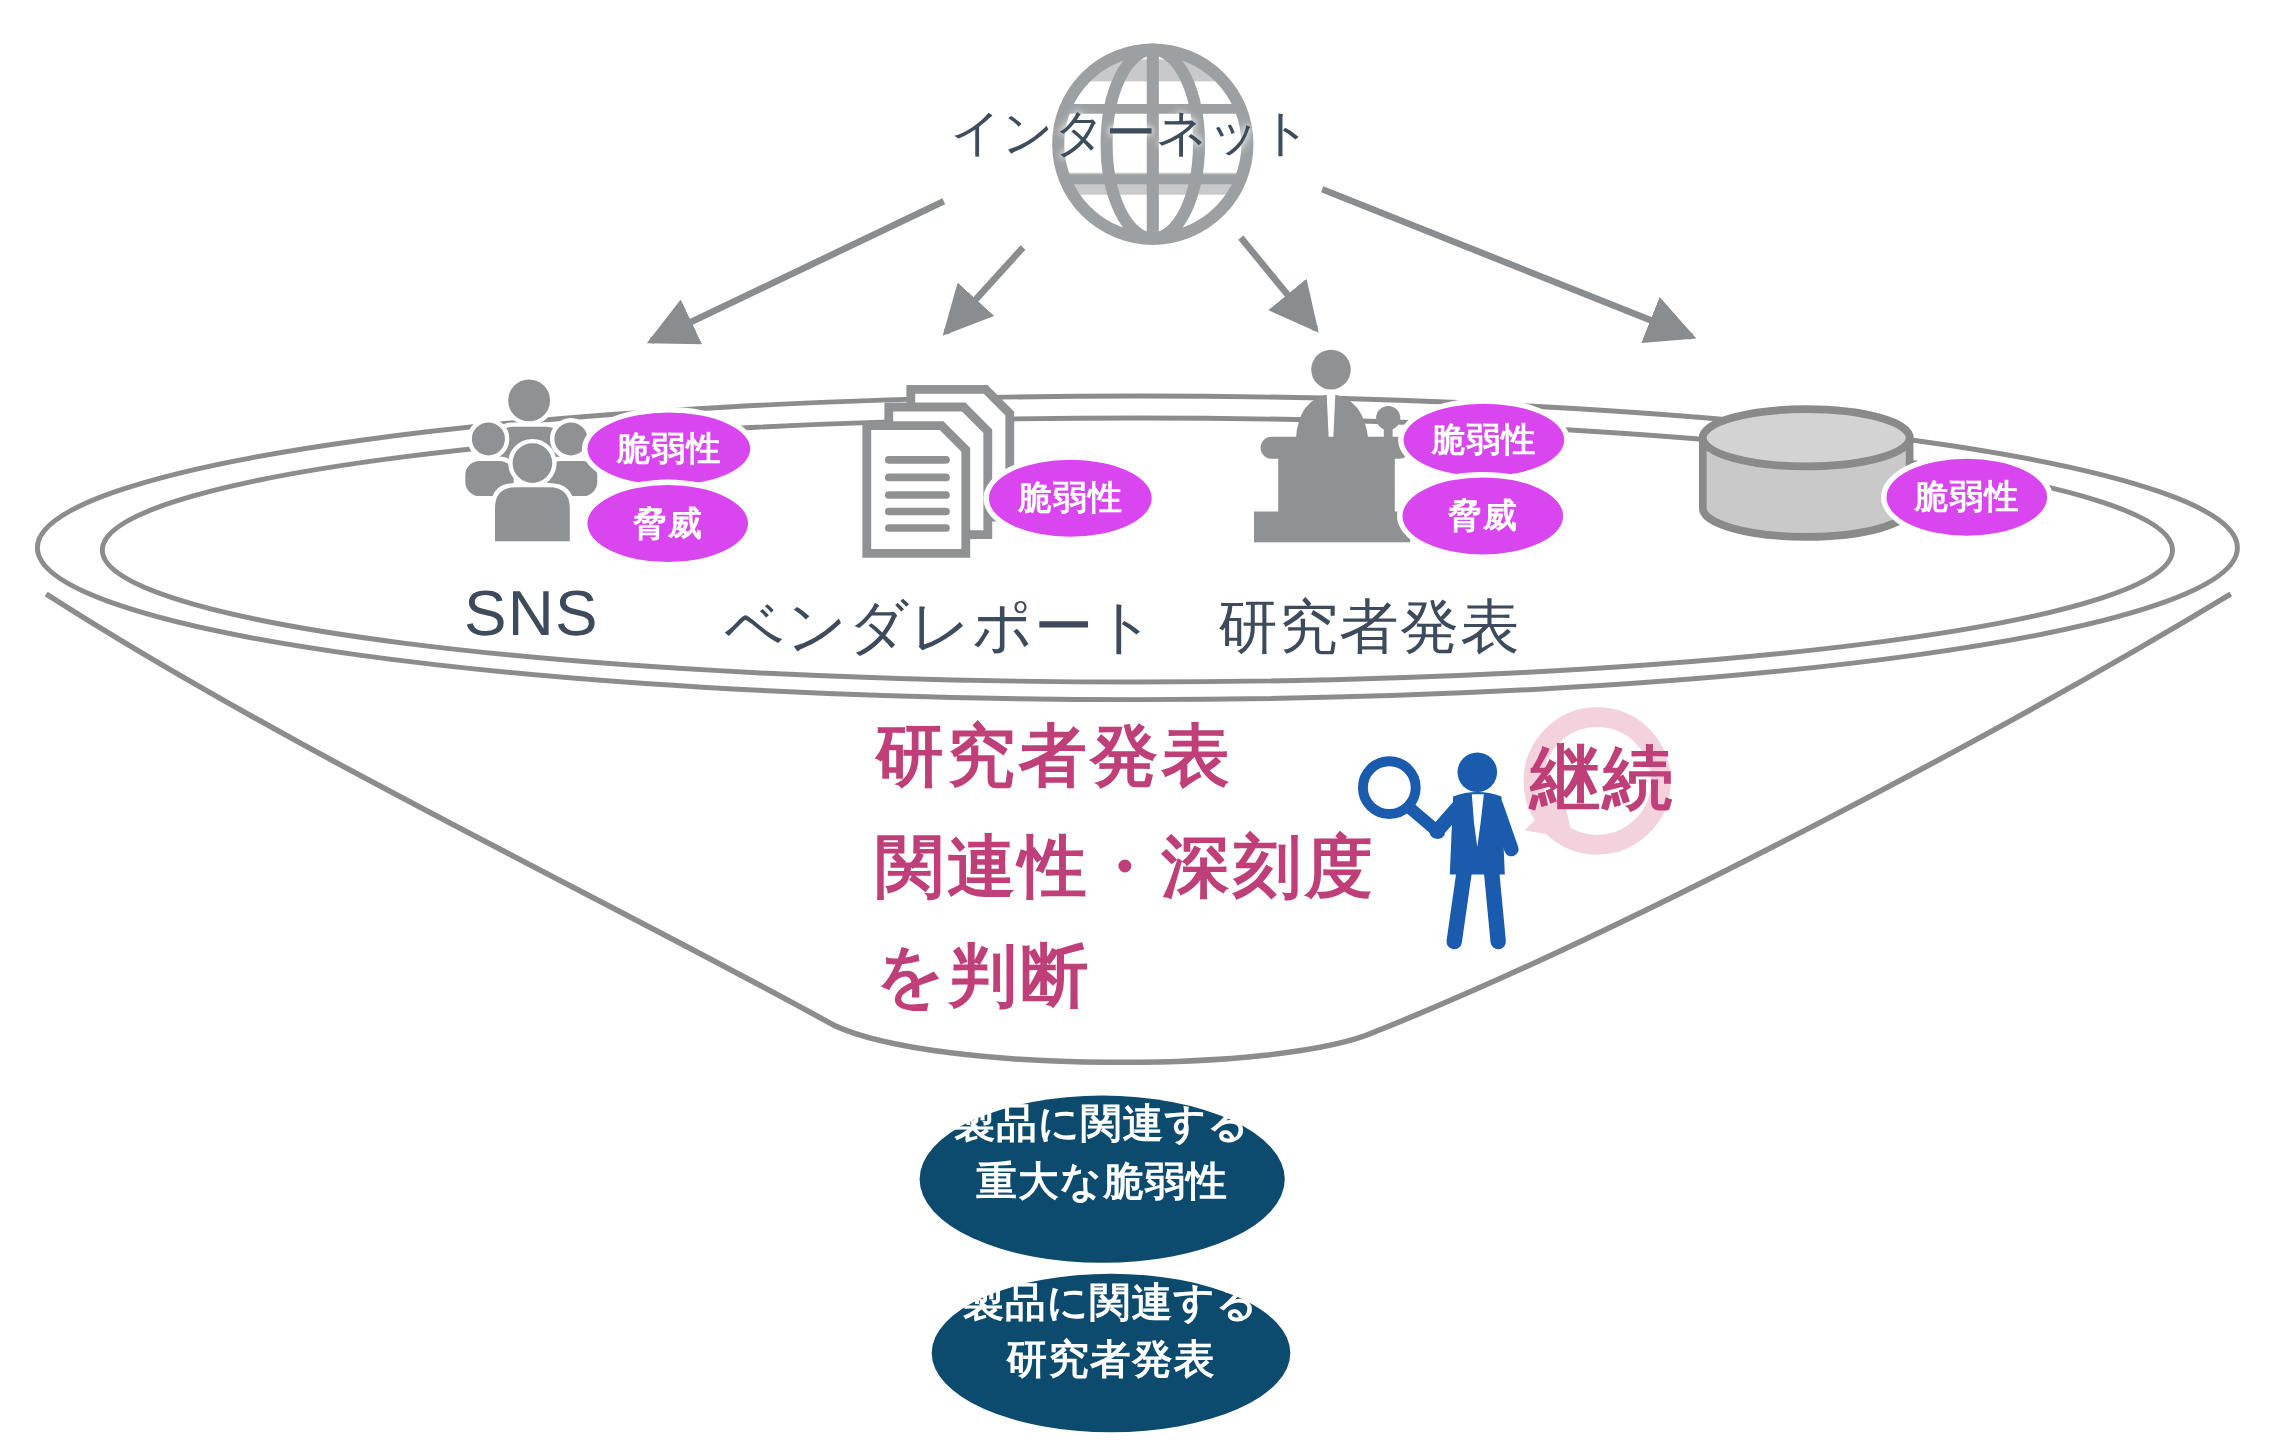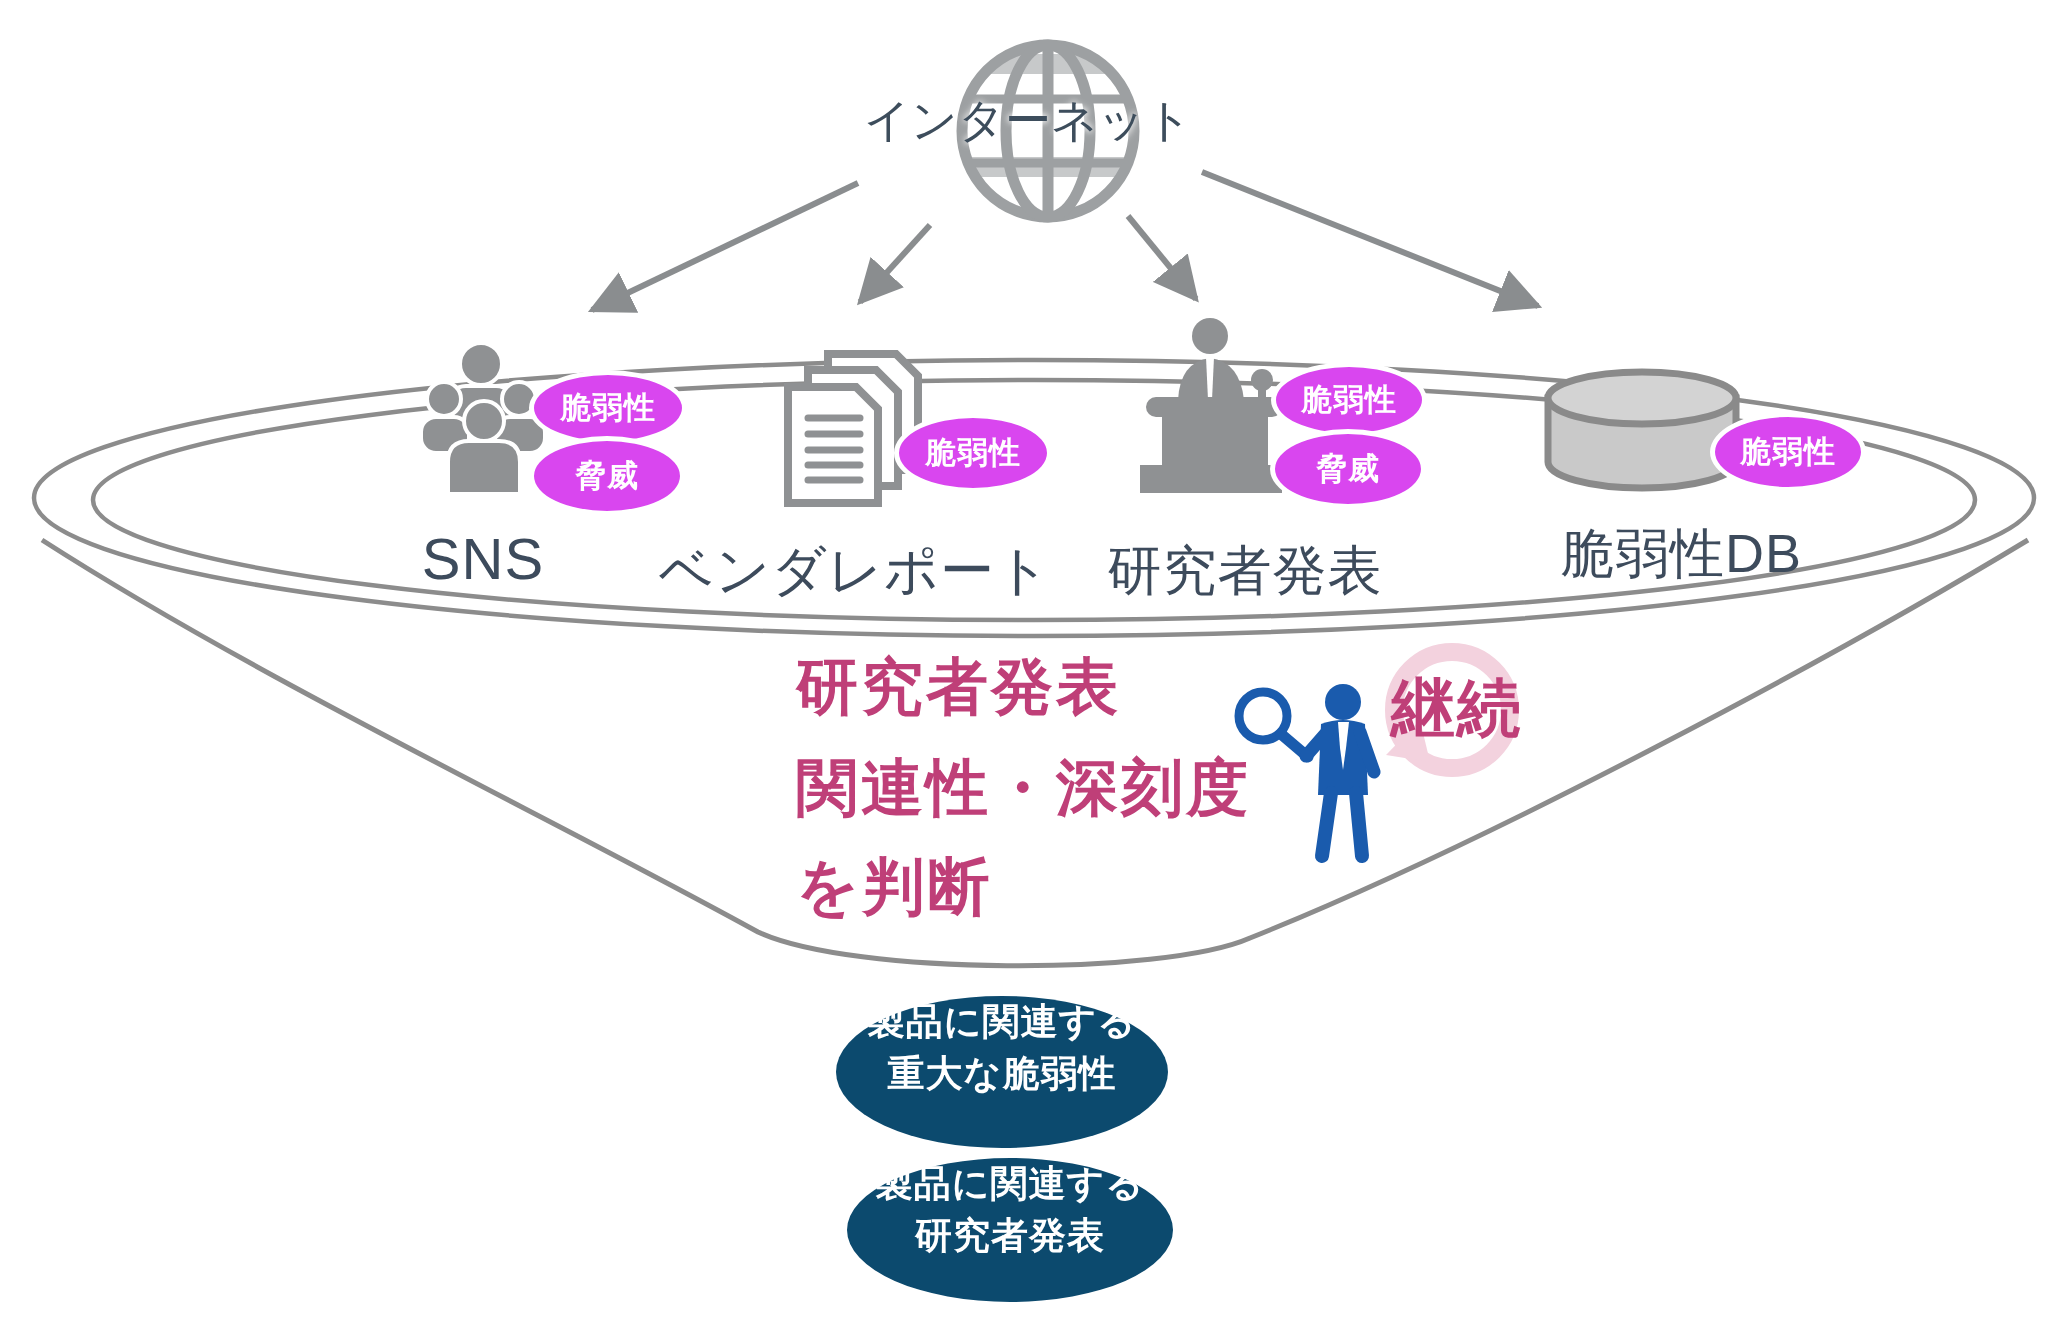--- a/index.html
+++ b/index.html
@@ -119,21 +119,20 @@
       <line x1="1356" y1="793" x2="1362" y2="856" stroke="#1a5bad" stroke-width="14" stroke-linecap="round"></line>
       <polygon points="1338,722 1349,722 1346,748 1343,770 1340,748" fill="#ffffff"></polygon>
     </g>
   </svg>
 
   <div class="txt internet-label" style="left:1028px;top:121px;">インターネット</div>
 
   <div class="txt src-label" style="left:483px;top:541px;font-size:58px;">SNS</div>
   <div class="txt src-label" style="left:855px;top:554px;">ベンダレポート</div>
   <div class="txt src-label" style="left:1245px;top:554px;">研究者発表</div>
-  <div class="txt src-label" style="left:1681px;top:537px;">脆弱性DB</div>
 
   <div class="badge" style="left:608px;top:408px;width:158px;height:76px;">脆弱性</div>
   <div class="badge" style="left:607px;top:476px;width:156px;height:80px;">脅威</div>
   <div class="badge" style="left:973px;top:453px;width:158px;height:80px;">脆弱性</div>
   <div class="badge" style="left:1349px;top:400px;width:156px;height:76px;">脆弱性</div>
   <div class="badge" style="left:1348px;top:469px;width:156px;height:80px;">脅威</div>
   <div class="badge" style="left:1788px;top:452px;width:156px;height:80px;">脆弱性</div>
 
   <div class="jline" style="left:796px;top:645px;">研究者発表</div>
   <div class="jline" style="left:796px;top:746px;">関連性・深刻度</div>

